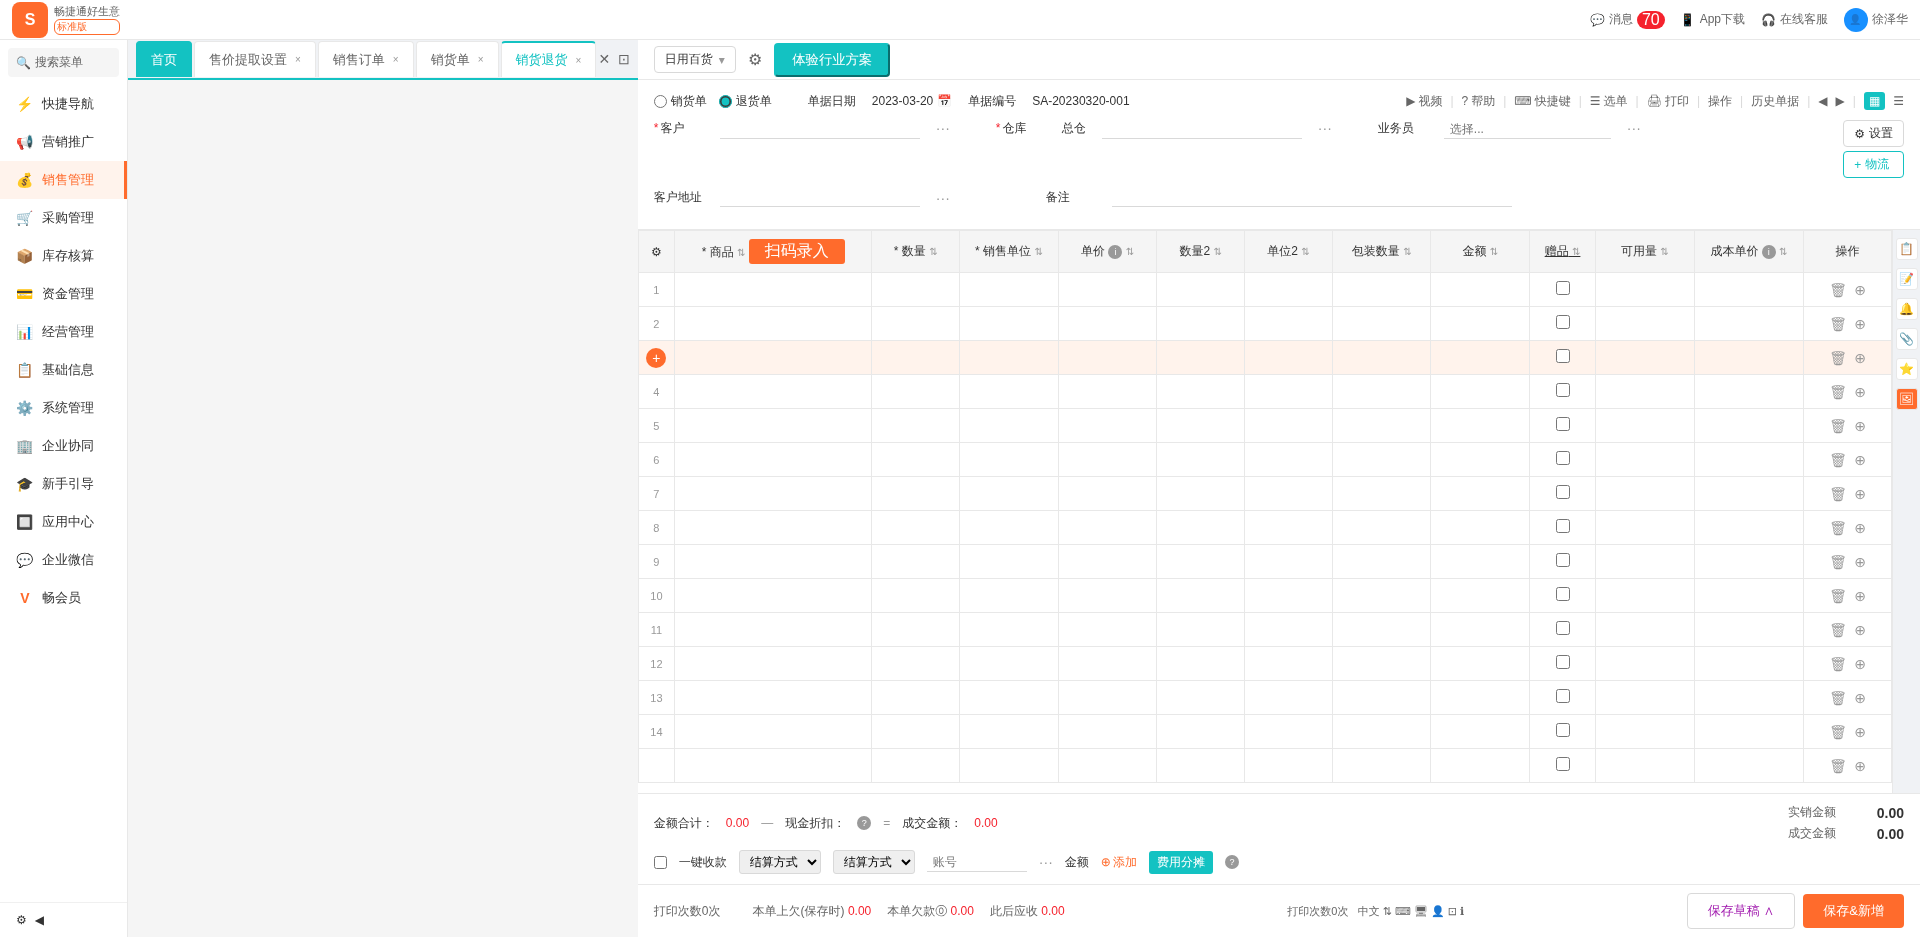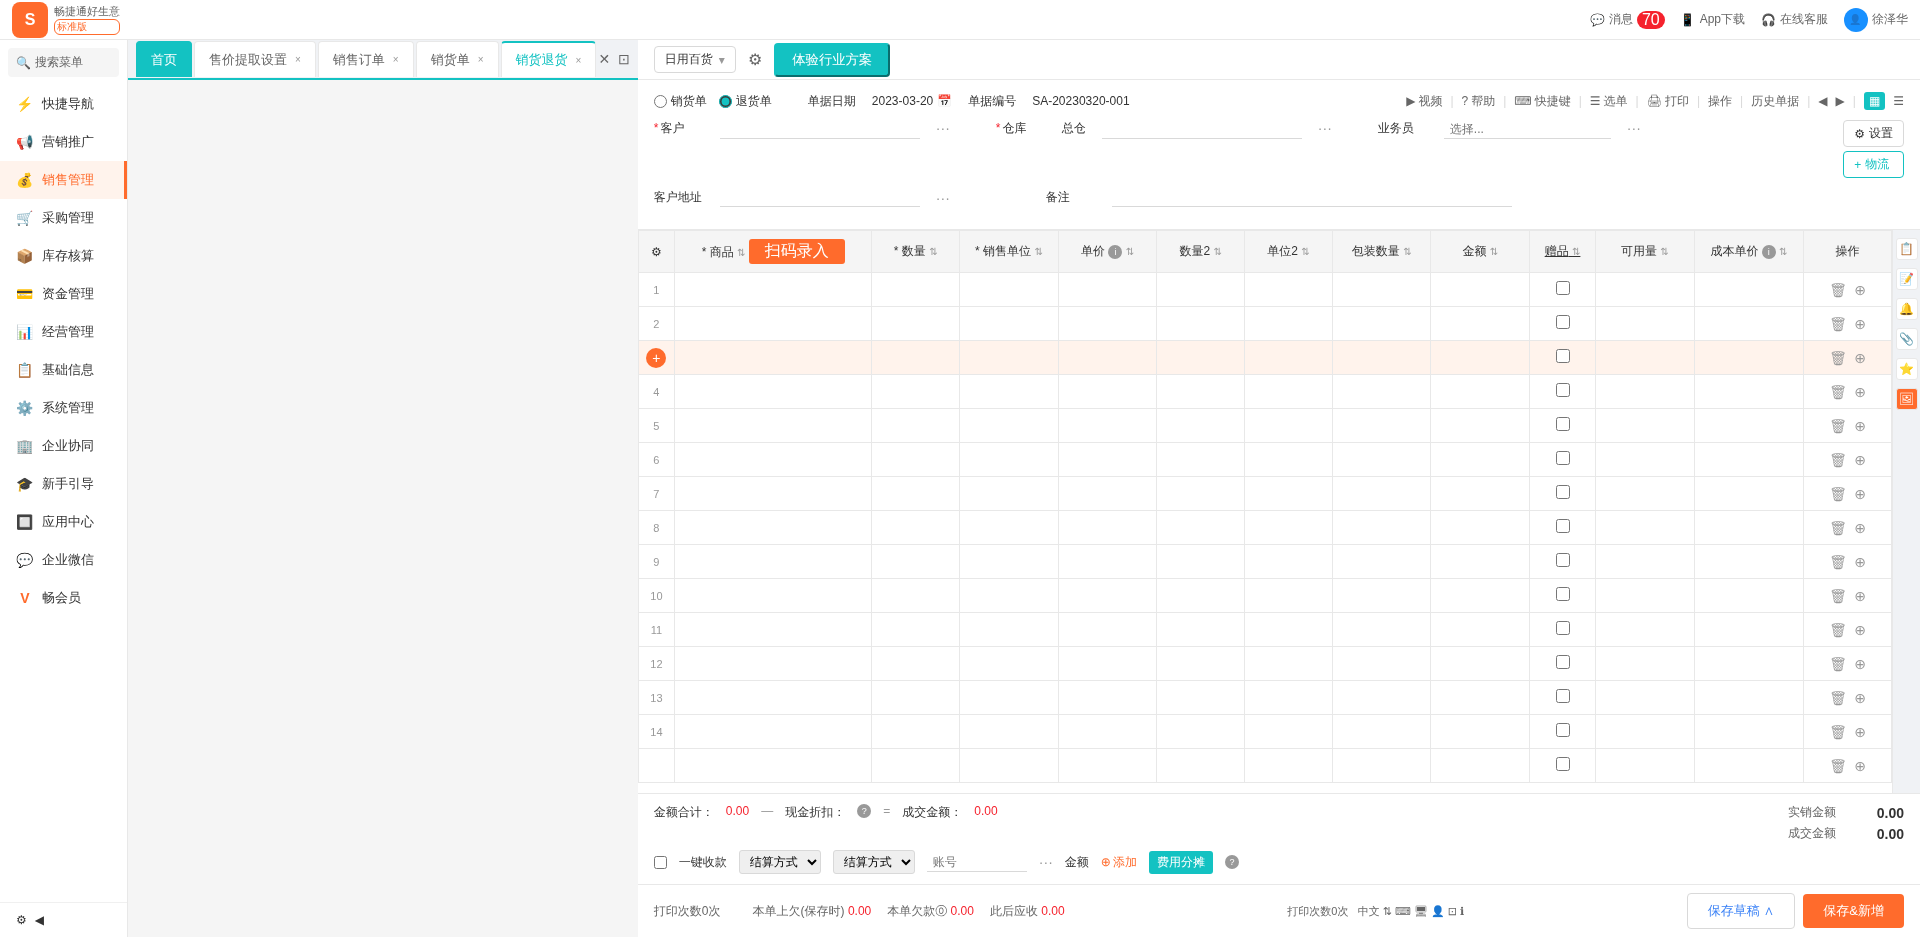--- a/index.html
+++ b/index.html
@@ -64,26 +64,26 @@
     .data-table td { padding: 6px 6px; border: 1px solid #e8e8e8; text-align: center; color: #333; height: 34px; }
     .data-table tr.active-row td { background: #fff3ec; }
     .row-num { color: #999; font-size: 11px; }
     .add-row-btn { width: 20px; height: 20px; background: #ff6b2c; color: white; border-radius: 50%; display: inline-flex; align-items: center; justify-content: center; cursor: pointer; font-size: 14px; line-height: 1; }
     .scan-input-btn { background: #ff6b2c; color: white; border: none; padding: 2px 16px; border-radius: 3px; font-size: 16px; cursor: pointer; }
     .table-checkbox { width: 14px; height: 14px; accent-color: #13c2c2; }
     .table-action-btn { border: none; background: none; cursor: pointer; color: #999; font-size: 14px; padding: 2px; }
     
     
     .footer-area { background: white; border-top: 1px solid #e8e8e8; padding: 10px 16px; }
-    .footer-row1 { display: flex; gap: 12px; margin-bottom: 8px; font-size: 12px; }
+    .footer-row1 { display: flex; align-items: center; gap: 12px; margin-bottom: 8px; font-size: 12px; }
     .footer-row2 { display: flex; align-items: center; gap: 12px; font-size: 12px; }
     .footer-bottom { display: flex; align-items: center; justify-content: space-between; padding: 8px 16px; background: white; border-top: 1px solid #e8e8e8; }
     .footer-stats { display: flex; align-items: center; gap: 16px; font-size: 12px; color: #666; }
     .footer-actions { display: flex; align-items: center; gap: 8px; }
-    .btn-save-draft { border: 1px solid #d9d9d9; padding: 8px 20px; border-radius: 4px; background: white; cursor: pointer; font-size: 13px; color: #3b82f6; }
+    .btn-save-draft { border: 1px solid #d9d9d9; padding: 8px 20px; border-radius: 4px; background: white; cursor: pointer; font-size: 13px; color: #a21caf; }
     .btn-save-new { background: #ff6b2c; color: white; border: none; padding: 8px 20px; border-radius: 4px; cursor: pointer; font-size: 13px; }
     .summary-item { display: flex; gap: 8px; align-items: center; }
     .summary-label { color: #666; }
     .summary-value { font-size: 14px; font-weight: bold; color: #333; min-width: 60px; text-align: right; }
     .dash { color: #999; }
     .equals { color: #999; }
     .fee-tag { background: #13c2c2; color: white; border: none; padding: 3px 8px; border-radius: 3px; font-size: 12px; cursor: pointer; }
     .add-fee-btn { color: #ff6b2c; cursor: pointer; display: flex; align-items: center; gap: 2px; }
 
     

